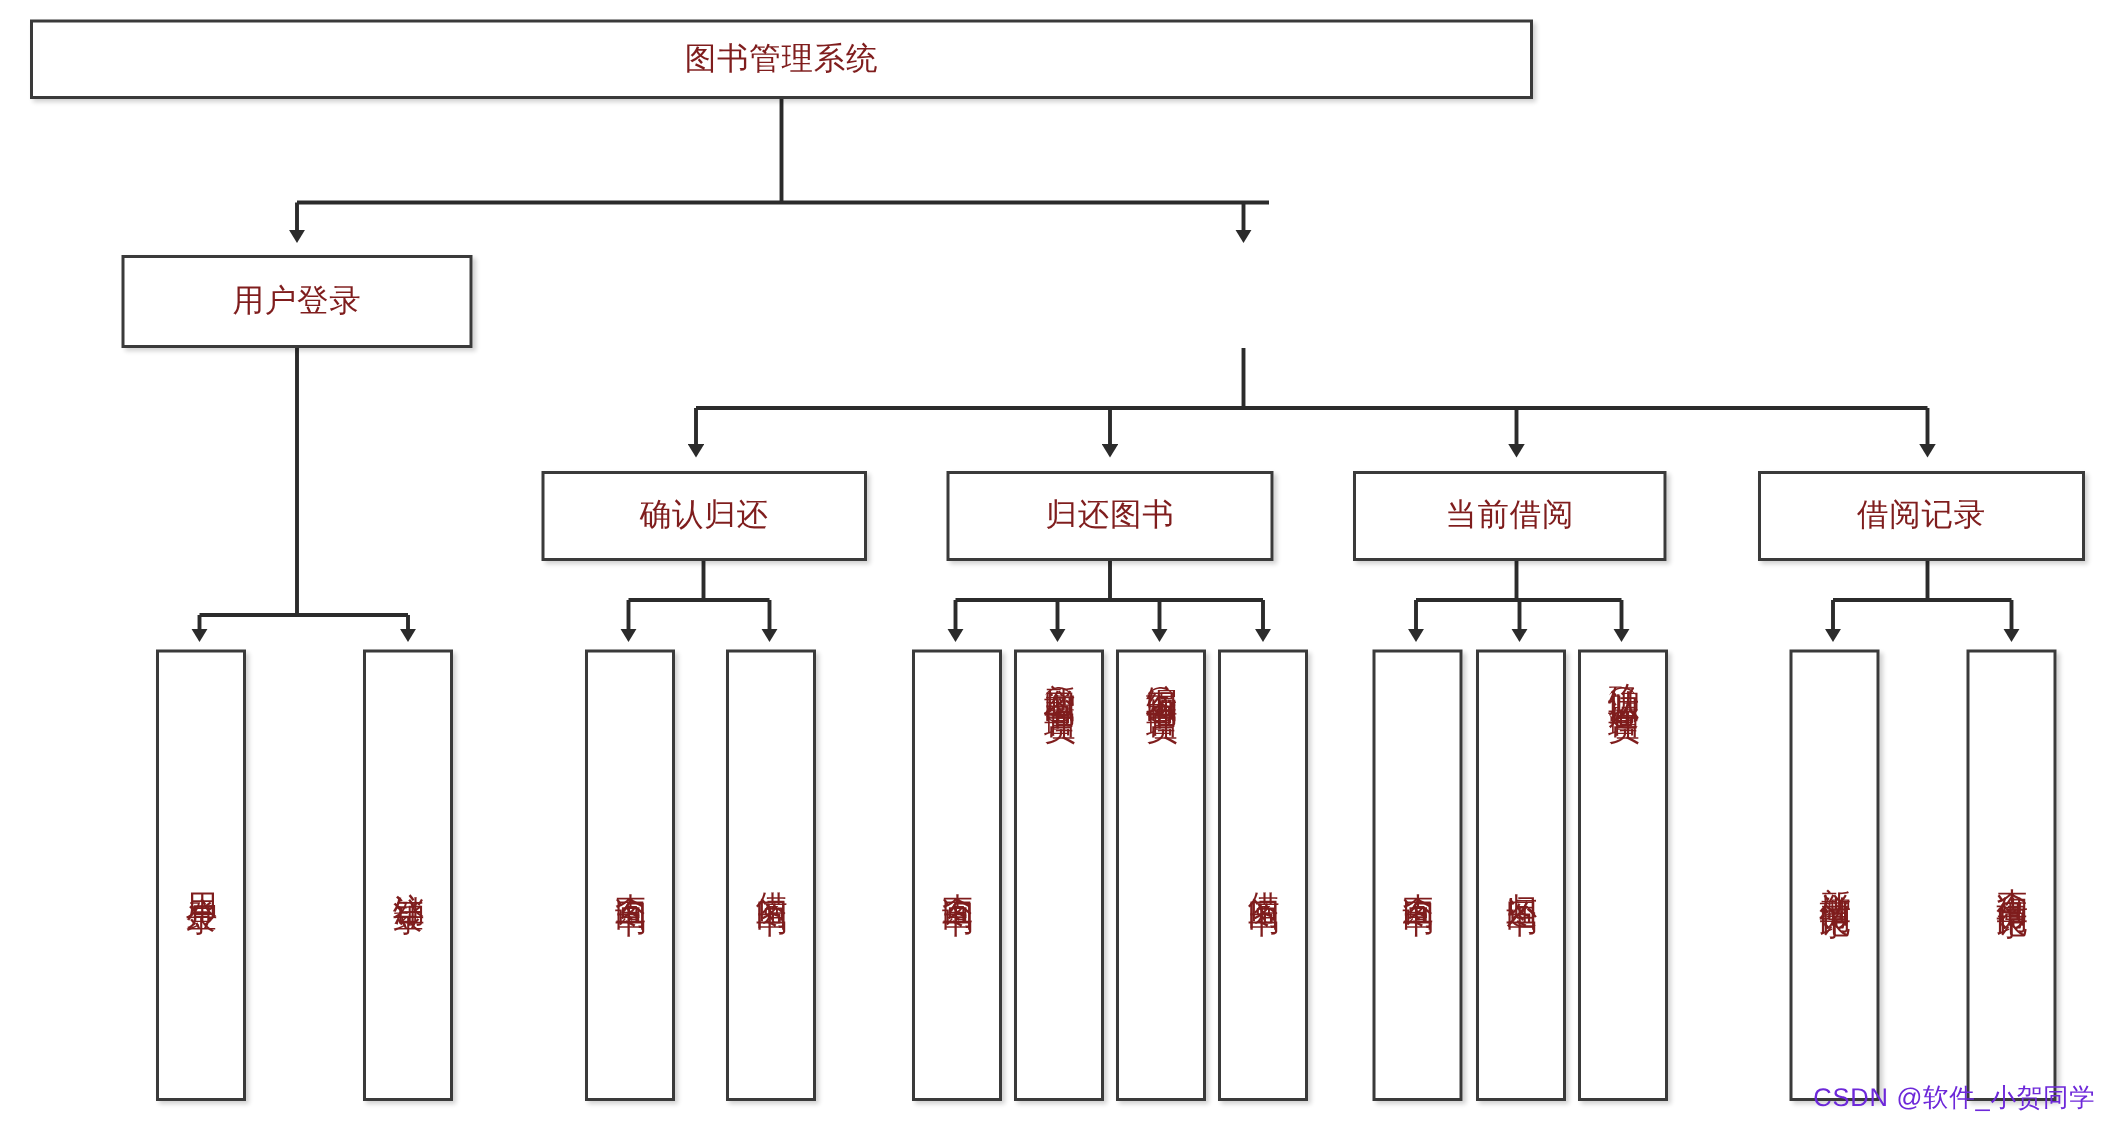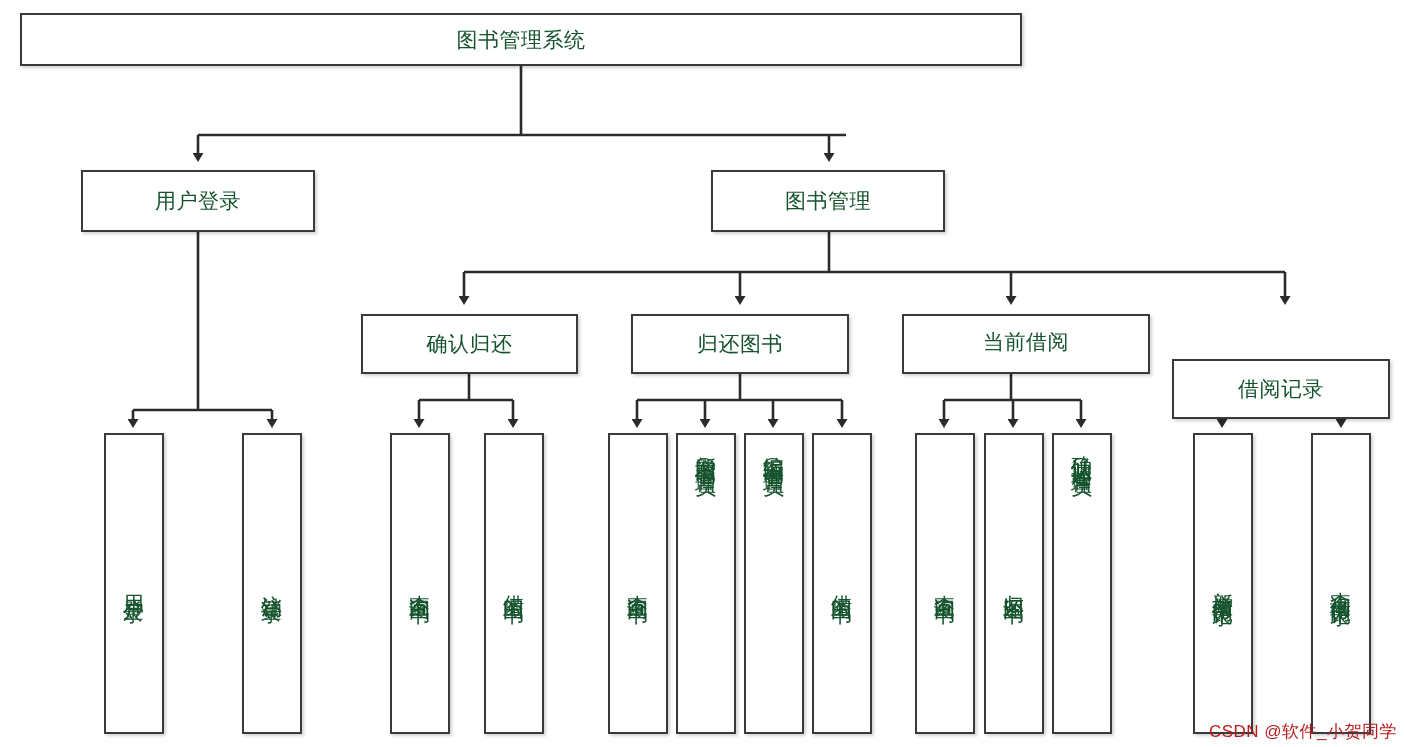--- a/index.html
+++ b/index.html
@@ -30,21 +30,21 @@
     position: absolute;
     box-sizing: border-box;
     background: #ffffff;
     border: 2px solid #3a3a3a;
     box-shadow: 2px 2px 3px rgba(0,0,0,0.18);
     display: flex;
     align-items: center;
     justify-content: center;
   }
   .node-label {
-    color: #14532d;
+    color: #7f1d1d;
     font-size: 21px;
     line-height: 1.22;
     letter-spacing: 0.5px;
     text-align: left;
     white-space: nowrap;
   }
   .node-box.vertical {
     align-items: flex-start;
     justify-content: center;
     padding-top: 0;
@@ -63,21 +63,21 @@
   .node-box.vtop {
     align-items: flex-start;
   }
   .node-box.vtop .node-label {
     margin-top: 4px;
   }
   #watermark {
     position: absolute;
     right: 8px;
     bottom: 4px;
-    color: #b91c1c;
+    color: #6d28d9;
     font-size: 17px;
     letter-spacing: 0.5px;
     white-space: nowrap;
     pointer-events: none;
   }
 </style>
 </head>
 <body>
 
 <div id="diagram-root">
@@ -132,34 +132,31 @@
     </g>
   </svg>
 
   <div class="node-box" style="left:20px; top:13px; width:1002px; height:53px;">
     <span class="node-label">图书管理系统</span>
   </div>
 
   <div class="node-box" style="left:81px; top:170px; width:234px; height:62px;">
     <span class="node-label">用户登录</span>
   </div>
-  <div class="node-box" style="left:711px; top:170px; width:234px; height:62px;">
-    <span class="node-label">图书管理</span>
-  </div>
 
   <div class="node-box" style="left:361px; top:314px; width:217px; height:60px;">
     <span class="node-label">确认归还</span>
   </div>
   <div class="node-box" style="left:631px; top:314px; width:218px; height:60px;">
     <span class="node-label">归还图书</span>
   </div>
-  <div class="node-box" style="left:902px; top:314px; width:248px; height:60px;font-family:Liberation Mono, monospace;">
+  <div class="node-box" style="left:902px; top:314px; width:209px; height:60px;">
     <span class="node-label">当前借阅</span>
   </div>
-  <div class="node-box" style="left:1172px; top:314px; width:218px; height:60px;margin-top:45px;">
+  <div class="node-box" style="left:1172px; top:314px; width:218px; height:60px;">
     <span class="node-label">借阅记录</span>
   </div>
 
   <div class="node-box vertical vcenter" style="left:104px; top:433px; width:60px; height:301px;">
     <span class="node-label">用户登录</span>
   </div>
   <div class="node-box vertical vcenter" style="left:242px; top:433px; width:60px; height:301px;">
     <span class="node-label">注销登录</span>
   </div>
 

